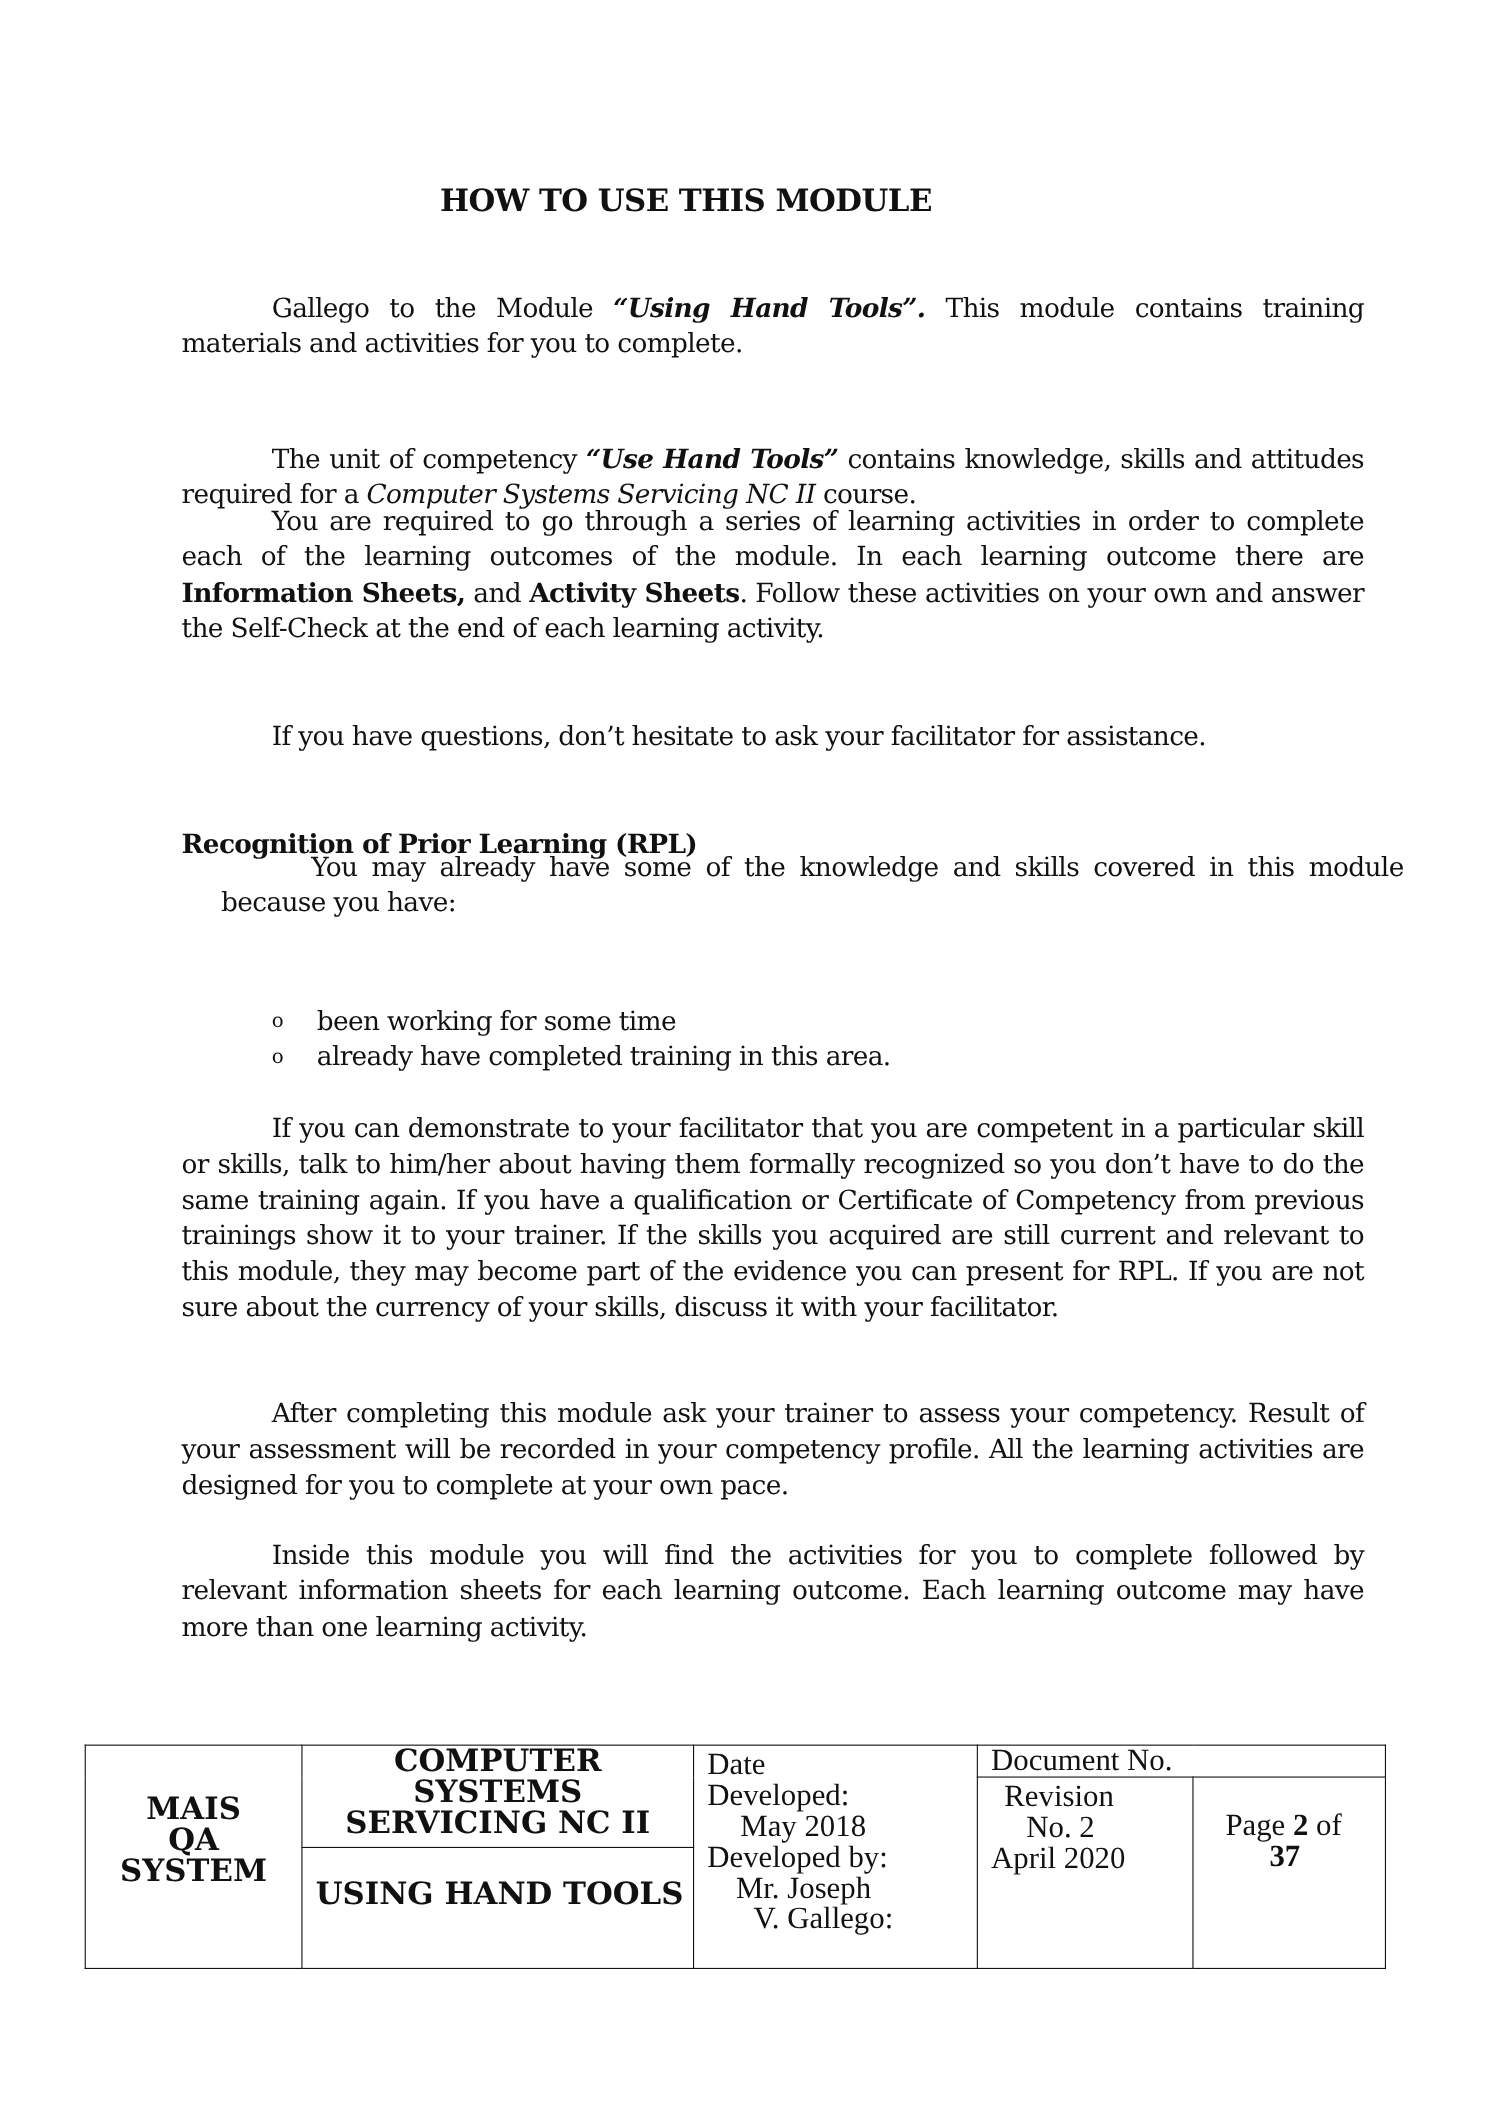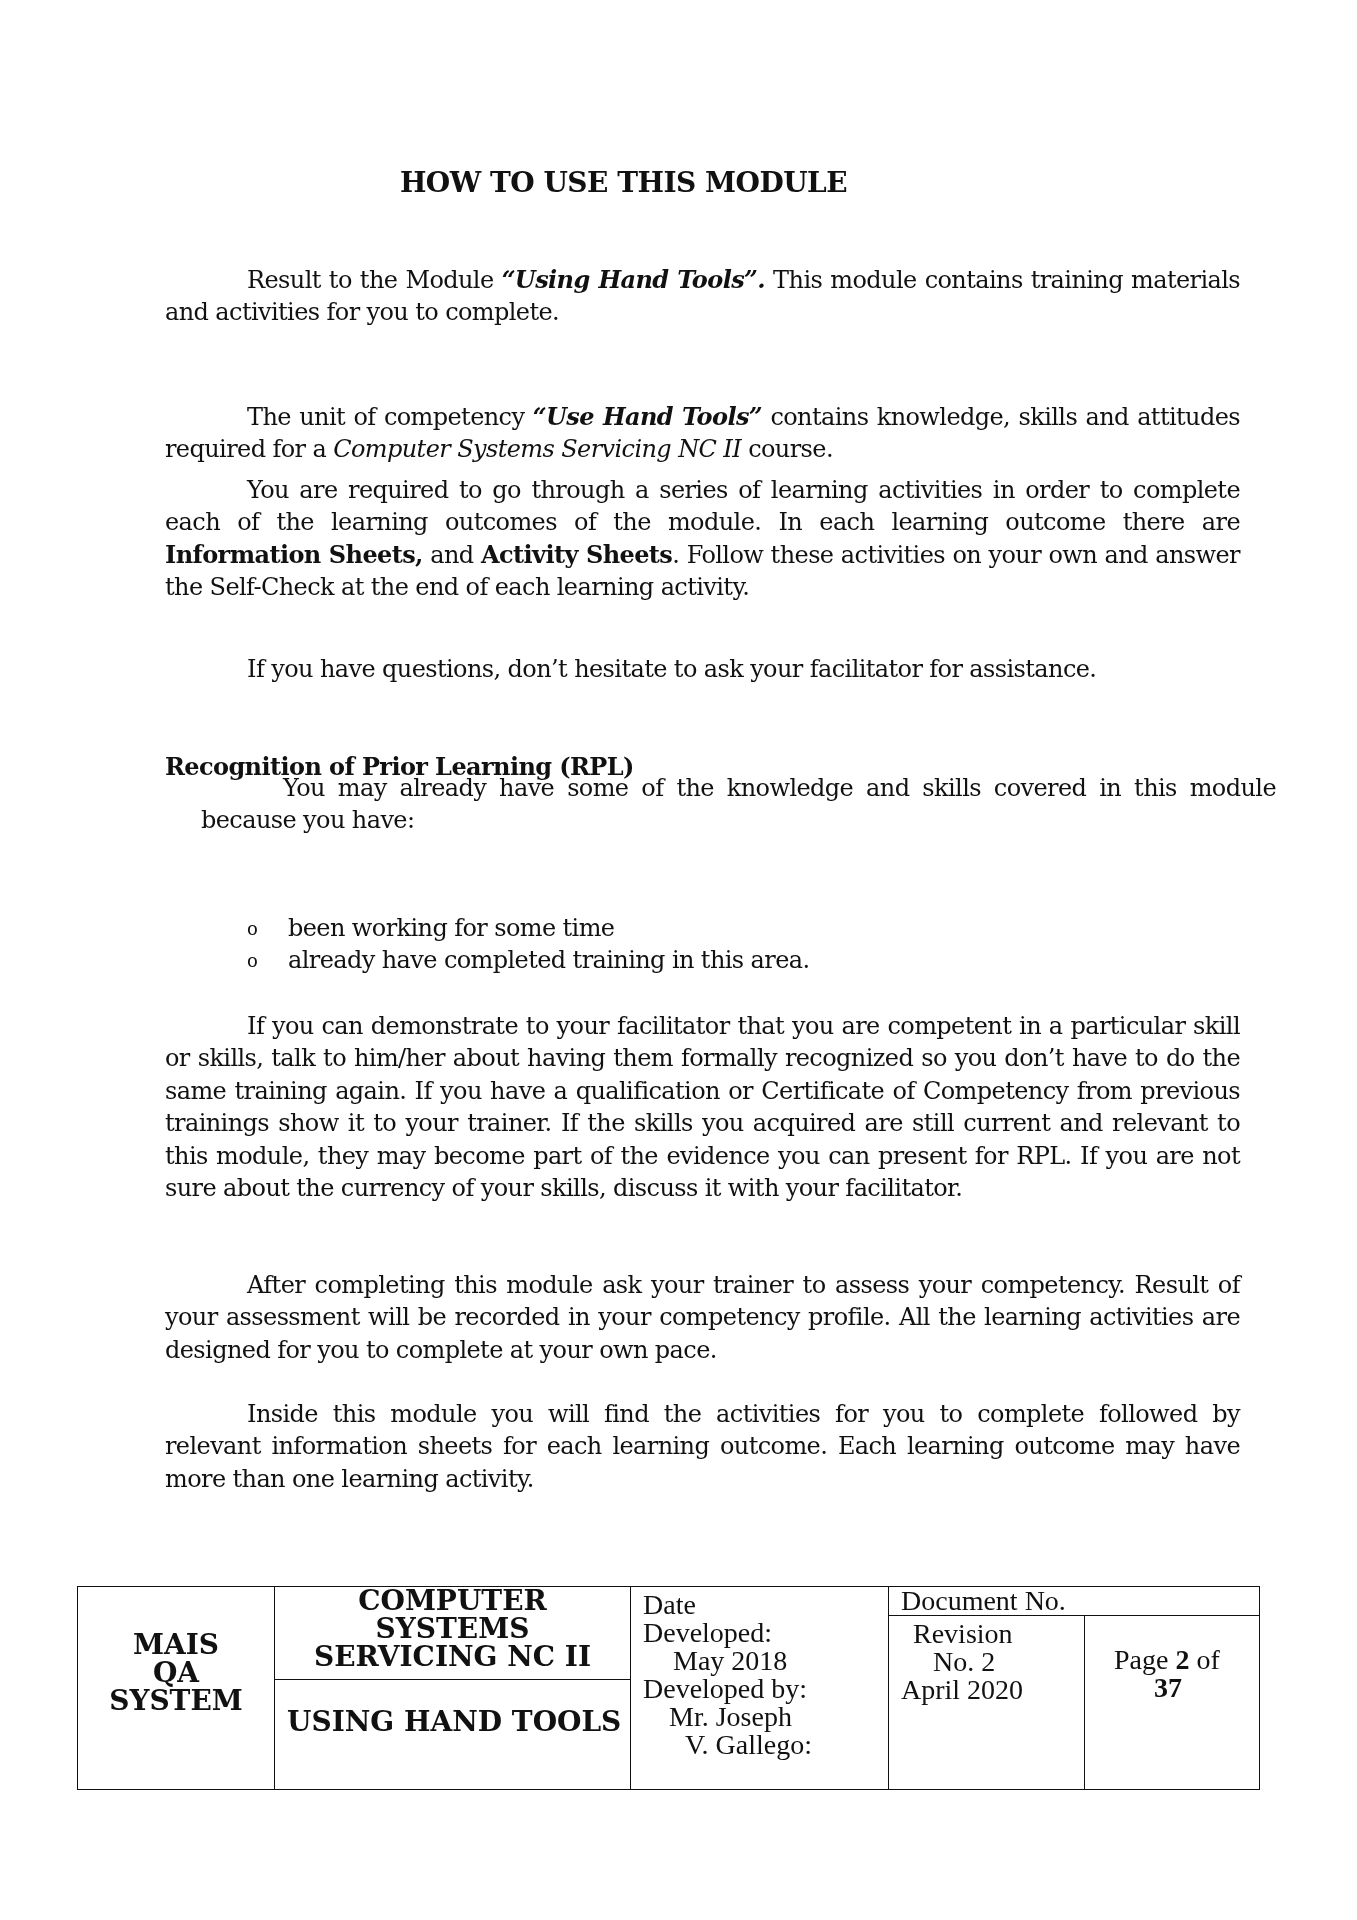--- a/index.html
+++ b/index.html
@@ -25,28 +25,28 @@
   .dev-cell { padding: 4px 0 0 12px !important; }
   .dev-cell .ind { padding-left: 30px; }
   .dev-cell .ind2 { padding-left: 42px; }
 </style>
 </head>
 <body>
 
 <div class="page-title">HOW TO USE THIS MODULE</div>
 
 <div class="body-text" style="top:264px;">
-  <p class="para last"><span>Result to the Module </span><b><i>“Using Hand Tools”.</i></b><span> This module contains training materials and activities for you to complete.</span></p>
+  <p class="para last"><span>Gallego to the Module </span><b><i>“Using Hand Tools”.</i></b><span> This module contains training materials and activities for you to complete.</span></p>
 </div>
 
 <div class="body-text" style="top:361px;margin-top:40px;">
   <p class="para last"><span>The unit of competency </span><b><i>“Use Hand Tools”</i></b><span> contains knowledge, skills and attitudes required for a </span><i>Computer Systems Servicing NC II</i><span> course.</span></p>
 </div>
 
-<div class="body-text" style="top:474px;">
+<div class="body-text" style="top:458px;">
   <p class="para last"><span>You are required to go through a series of learning activities in order to complete each of the learning outcomes of the module. In each learning outcome there are </span><b>Information Sheets,</b><span> and </span><b>Activity Sheets</b><span>. Follow these activities on your own and answer the Self-Check at the end of each learning activity.</span></p>
 </div>
 
 <div class="body-text" style="top:653px;">
   <p class="para last">If you have questions, don’t hesitate to ask your facilitator for assistance.</p>
 </div>
 
 <div class="heading">Recognition of Prior Learning (RPL)</div>
 
 <div class="body-text" style="top:772px;margin-left:36px;">

